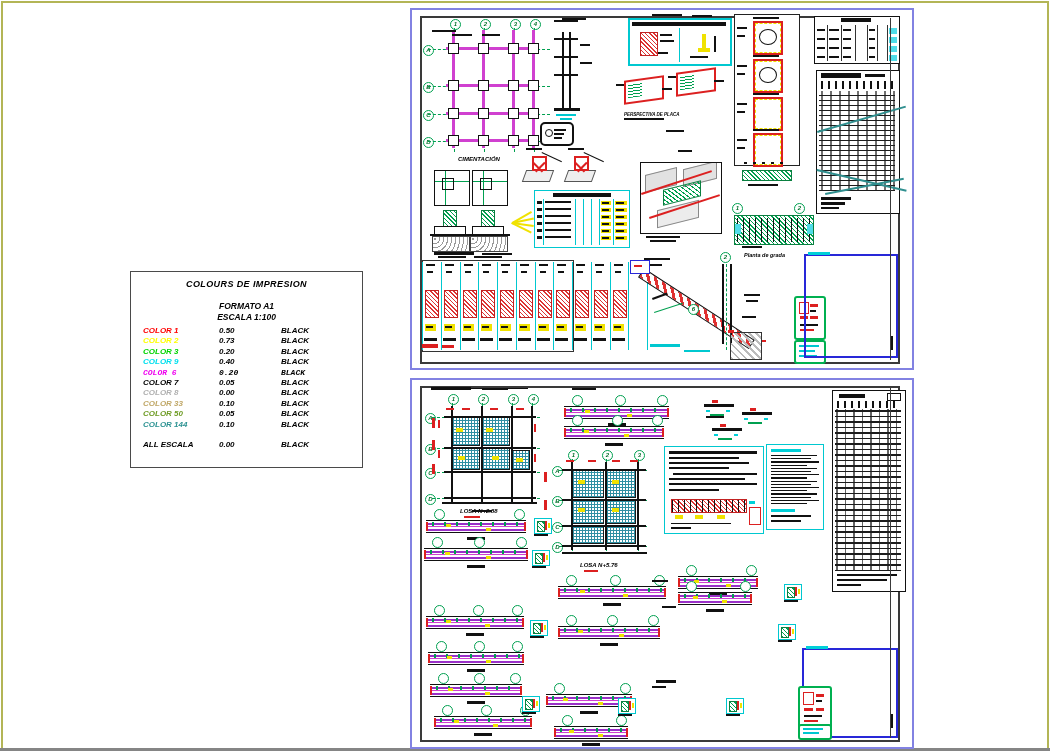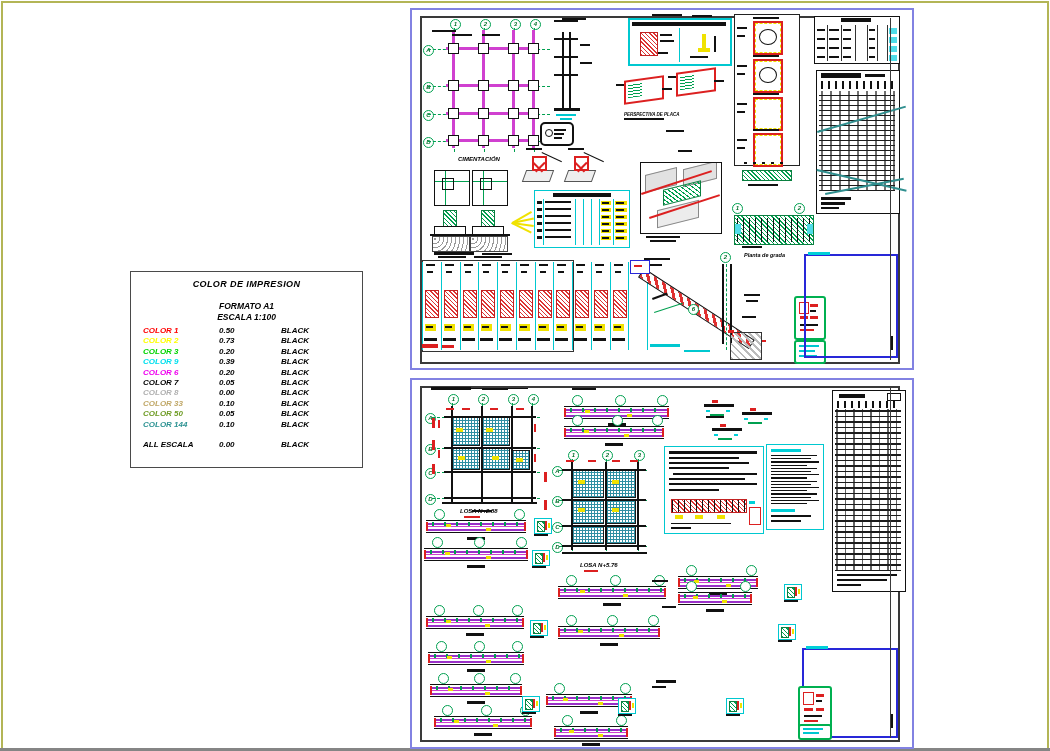--- a/index.html
+++ b/index.html
@@ -29,45 +29,45 @@
   .lbl-sm{position:absolute;font:bold italic 4.5px "Liberation Sans",sans-serif;color:#000;white-space:nowrap;}
   .lbl-md{position:absolute;font:bold italic 5.5px "Liberation Sans",sans-serif;color:#000;white-space:nowrap;}
 </style>
 </head>
 <body>
 
 <div id="edge-frame"></div>
 <div id="bottom-strip"></div>
 
 <div id="plot-panel">
-  <div class="ttl">COLOR DE IMPRESION</div>
+  <div class="ttl">COLOURS DE IMPRESION</div>
   <div class="sub1">FORMATO A1</div>
   <div class="sub2">ESCALA 1:100</div>
   <div id="pen-rows">
       <div class="pen-row" style="top: 54px;">
         <span class="pen-name" style="color:#ff0000">COLOR 1</span>
         <span class="pen-val">0.50</span>
         <span class="pen-res">BLACK</span>
       </div>
       <div class="pen-row" style="top: 64.4px;">
         <span class="pen-name" style="color:#ffff00">COLOR 2</span>
         <span class="pen-val">0.73</span>
         <span class="pen-res">BLACK</span>
       </div>
       <div class="pen-row" style="top: 74.8px;">
         <span class="pen-name" style="color:#00d400">COLOR 3</span>
         <span class="pen-val">0.20</span>
         <span class="pen-res">BLACK</span>
       </div>
       <div class="pen-row" style="top: 85.2px;">
         <span class="pen-name" style="color:#00e0ee">COLOR 9</span>
-        <span class="pen-val">0.39</span>
+        <span class="pen-val">0.40</span>
         <span class="pen-res">BLACK</span>
       </div>
-      <div class="pen-row" style="top: 95.6px;">
+      <div class="pen-row" style="top: 95.6px; font-family: Liberation Mono, monospace;">
         <span class="pen-name" style="color:#ee00ee">COLOR 6</span>
         <span class="pen-val">0.20</span>
         <span class="pen-res">BLACK</span>
       </div>
       <div class="pen-row" style="top: 106px;">
         <span class="pen-name" style="color:#000000">COLOR 7</span>
         <span class="pen-val">0.05</span>
         <span class="pen-res">BLACK</span>
       </div>
       <div class="pen-row" style="top: 116.4px;">

